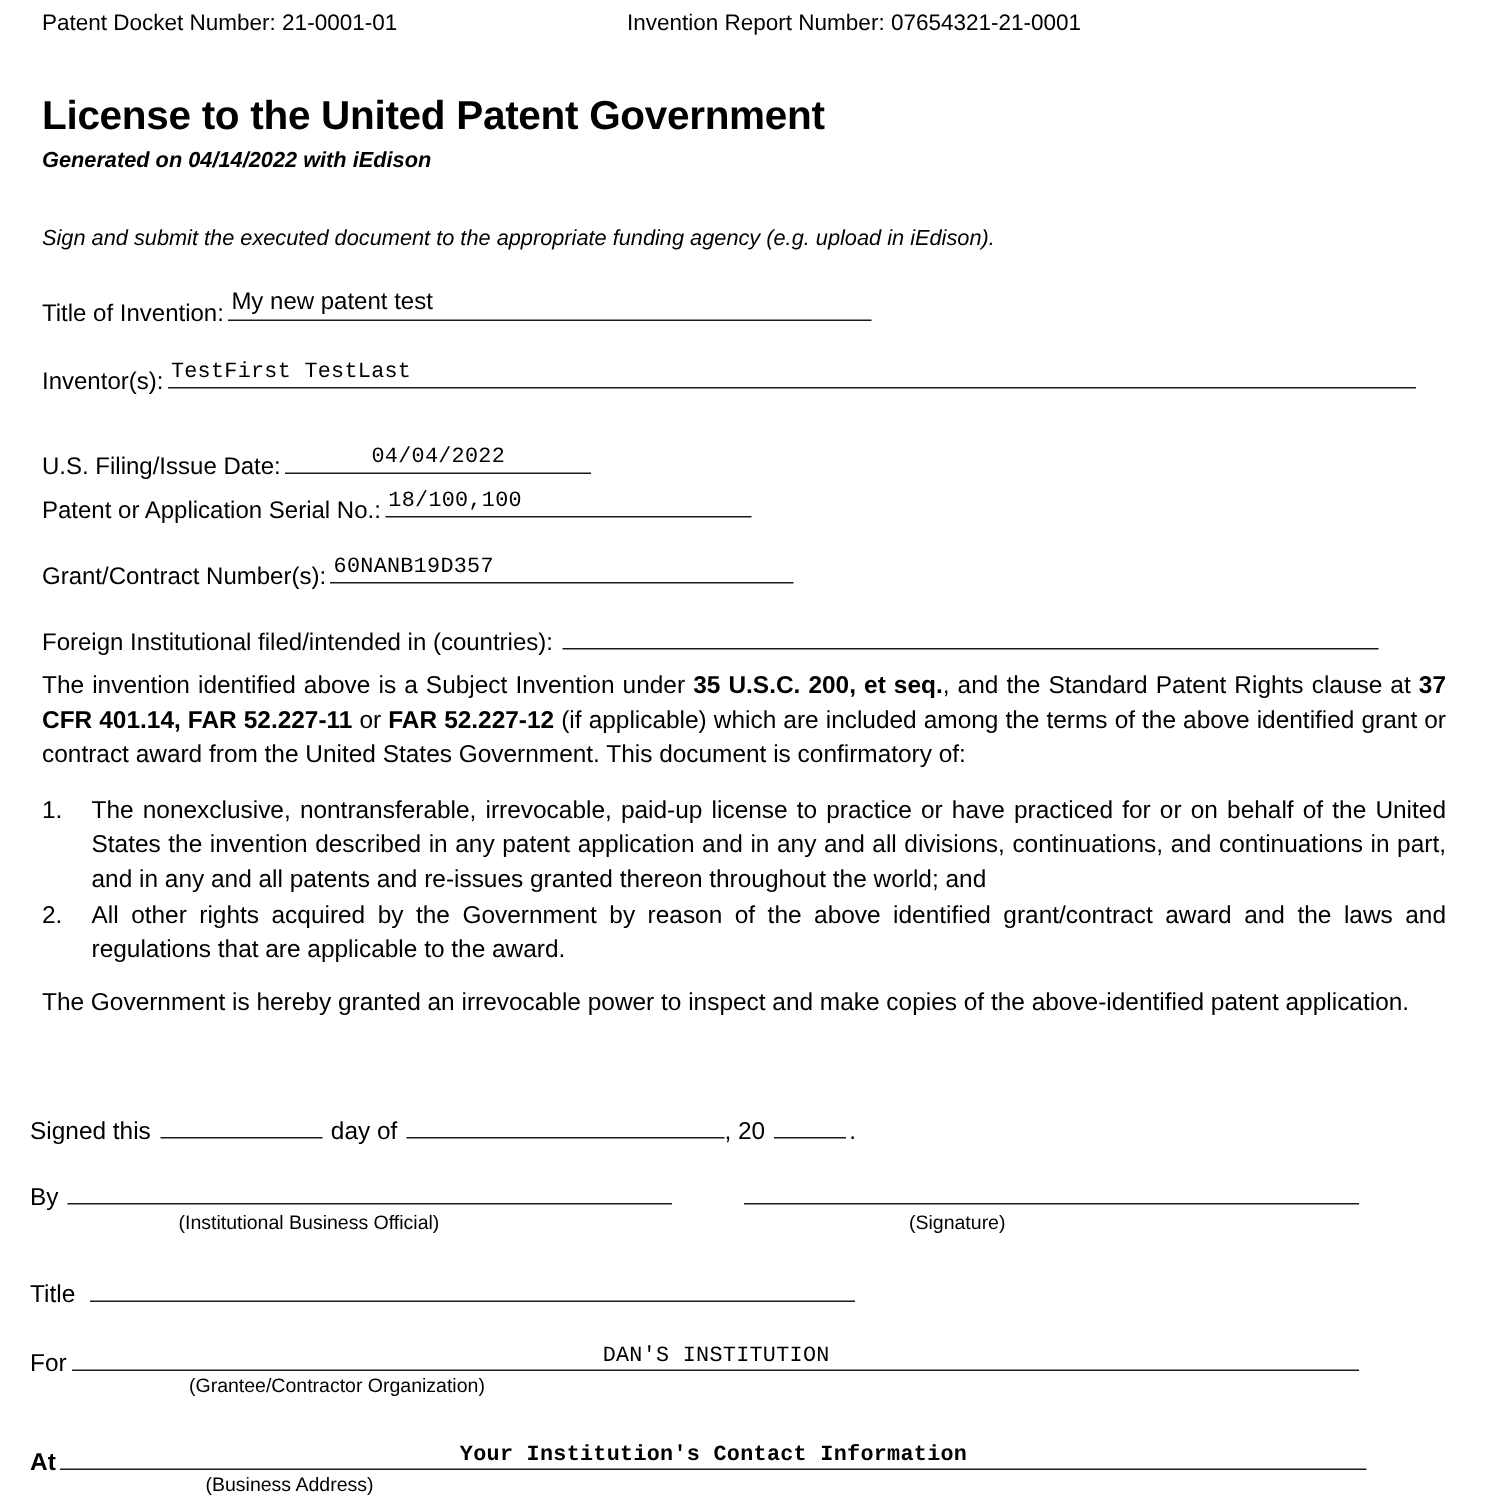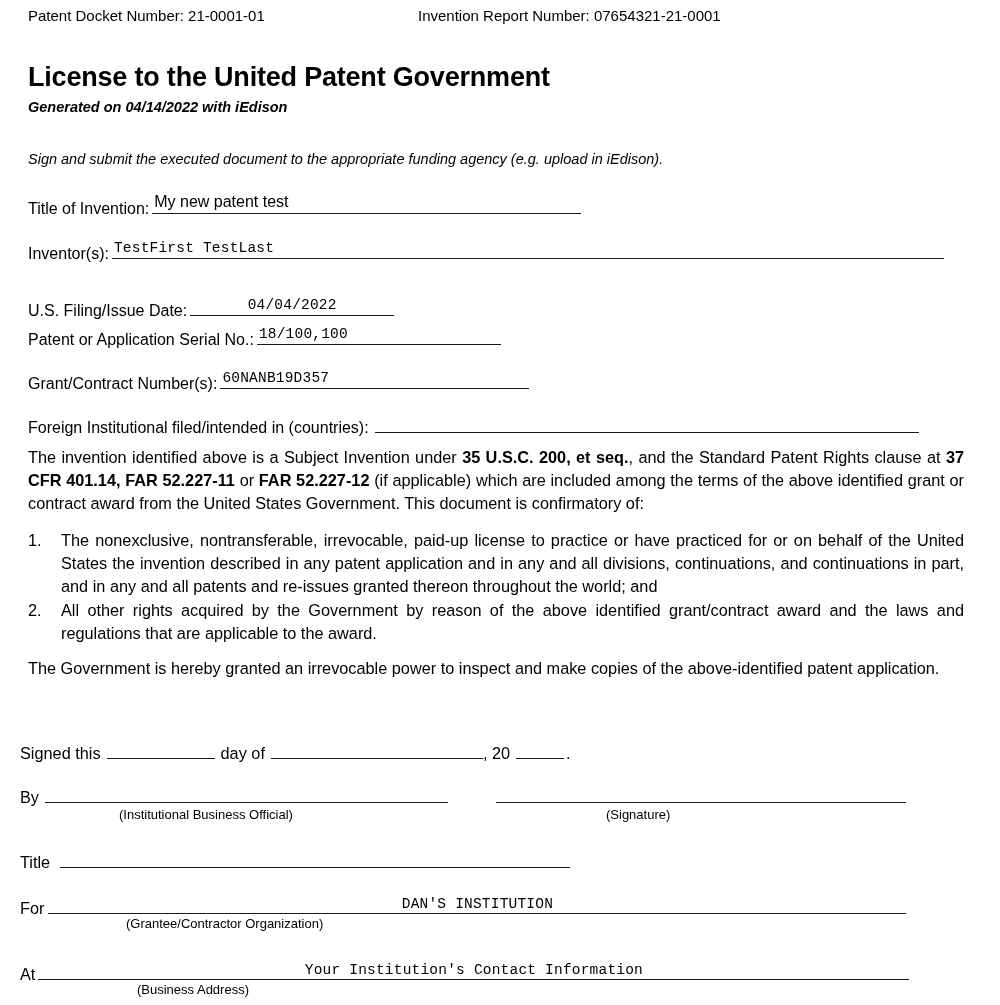--- a/index.html
+++ b/index.html
@@ -195,21 +195,21 @@
     overflow: hidden;
     vertical-align: baseline;
   }
   .r-for .val {
     font-family: "Liberation Mono", "DejaVu Sans Mono", monospace;
     font-size: 14.5px;
     letter-spacing: 0.2px;
   }
   .cap-grantee { left: 126px; top: 915px; }
 
-  .r-at { top: 958px; }
+  .r-at { top: 958px; font-weight: bold; }
   .r-at .fill-at {
     display: inline-block;
     border-bottom: 1.8px solid #1a1a1a;
     height: 19px;
     width: 871px;
     margin-left: 3px;
     padding-bottom: 2px;
     overflow: hidden;
     vertical-align: baseline;
   }

